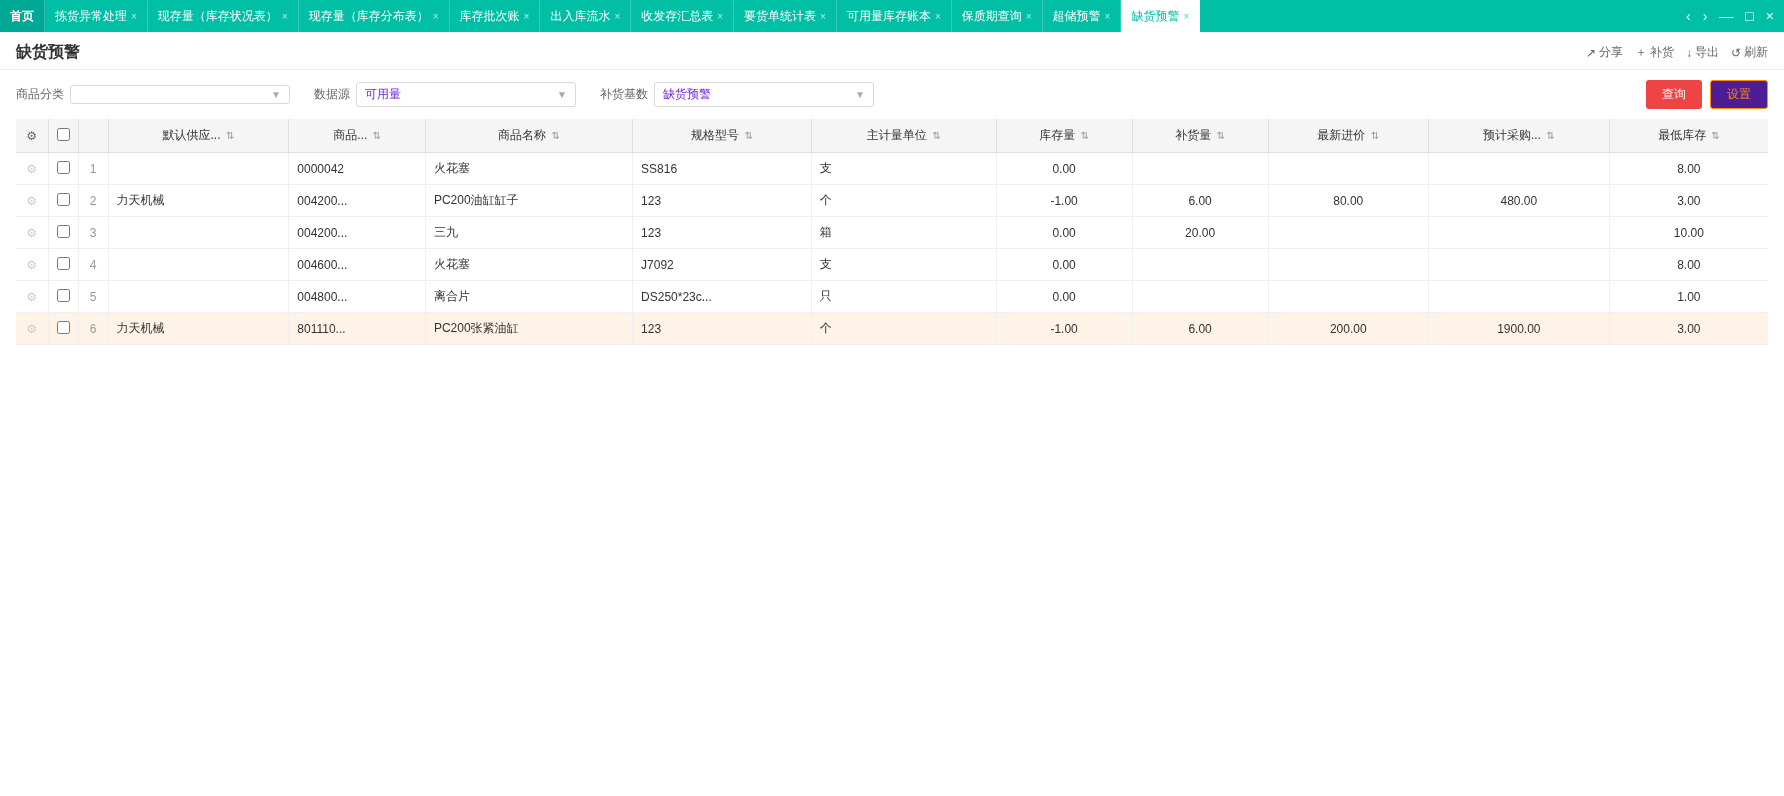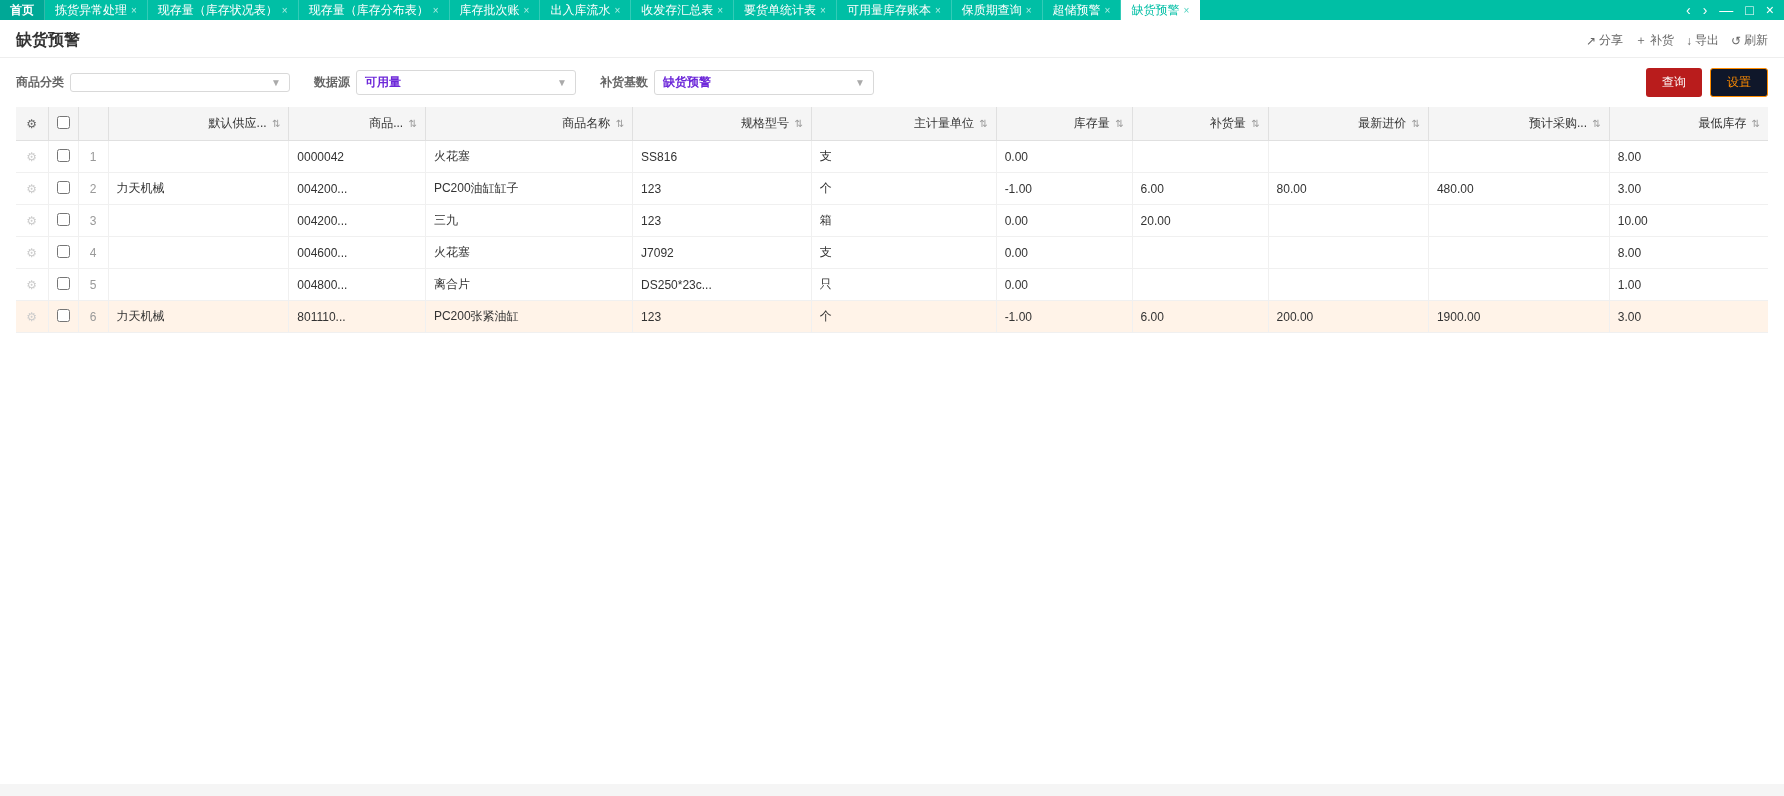--- a/index.html
+++ b/index.html
@@ -3,21 +3,21 @@
   <meta charset="utf-8">
   <style>
     * { box-sizing: border-box; margin: 0; padding: 0; }
     body { font-family: "Microsoft YaHei", "PingFang SC", sans-serif; font-size: 12px; background: #f5f5f5; color: #333; }
 
     
     .top-nav {
       display: flex;
       align-items: center;
       background: #00bfa5;
-      height: 20px;
+      height: 32px;
       overflow: hidden;
     }
     .top-nav .nav-tab {
       display: flex;
       align-items: center;
       padding: 0 10px;
       height: 100%;
       color: #fff;
       white-space: nowrap;
       cursor: pointer;
@@ -91,21 +91,20 @@
       display: flex;
       align-items: center;
       padding: 10px 16px;
       gap: 24px;
       background: #fff;
     }
     .filter-item {
       display: flex;
       align-items: center;
       gap: 6px;
-      font-weight: bold;
     }
     .filter-label {
       color: #666;
       white-space: nowrap;
     }
     .filter-select {
       display: flex;
       align-items: center;
       border: 1px solid #d9d9d9;
       border-radius: 3px;
@@ -119,30 +118,30 @@
     .filter-select.medium { min-width: 220px; }
     .filter-select .chevron { color: #aaa; font-size: 10px; }
     .filter-value { color: #6d28d9; }
 
     .filter-right {
       margin-left: auto;
       display: flex;
       gap: 8px;
     }
     .btn-query {
-      background: #b91c1c;
+      background: #ef4444;
       color: #fff;
       border: none;
       border-radius: 3px;
       padding: 5px 16px;
       cursor: pointer;
       font-size: 12px;
     }
     .btn-settings {
-      background: #0f172a;
+      background: #4c1d95;
       color: #ff8c00;
       border: 1px solid #ff8c00;
       border-radius: 3px;
       padding: 5px 16px;
       cursor: pointer;
       font-size: 12px;
     }
 
     
     .table-container {
@@ -152,41 +151,41 @@
       width: 100%;
       border-collapse: collapse;
       font-size: 12px;
     }
     thead tr {
       background: #f5f5f5;
       border-bottom: 1px solid #e0e0e0;
     }
     thead th {
       padding: 8px 8px;
-      text-align: right;
+      text-align: center;
       font-weight: normal;
       color: #333;
       border-right: 1px solid #e0e0e0;
       white-space: nowrap;
     }
     thead th:last-child { border-right: none; font-family: Liberation Serif, serif; }
     thead th .sort-icon { color: #999; font-size: 10px; margin-left: 2px; }
     tbody tr {
       border-bottom: 1px solid #f0f0f0;
       background: #fff;
     }
     tbody tr.highlighted { background: #fff3e8; }
     tbody td {
       padding: 7px 8px;
       color: #333;
       border-right: 1px solid #f0f0f0;
     }
     tbody td:last-child { border-right: none; }
     .cell-center { text-align: center; }
-    .cell-number { text-align: left; font-variant-numeric: tabular-nums; }
+    .cell-number { text-align: center; font-variant-numeric: tabular-nums; }
 
     .gear-col { width: 32px; text-align: center; }
     .cb-col { width: 28px; text-align: center; }
     .num-col { width: 30px; text-align: center; color: #999; }
 
     input[type="checkbox"] { cursor: pointer; accent-color: #00bfa5; }
 
     
     .icon-gear { color: #666; cursor: pointer; }
   </style>

